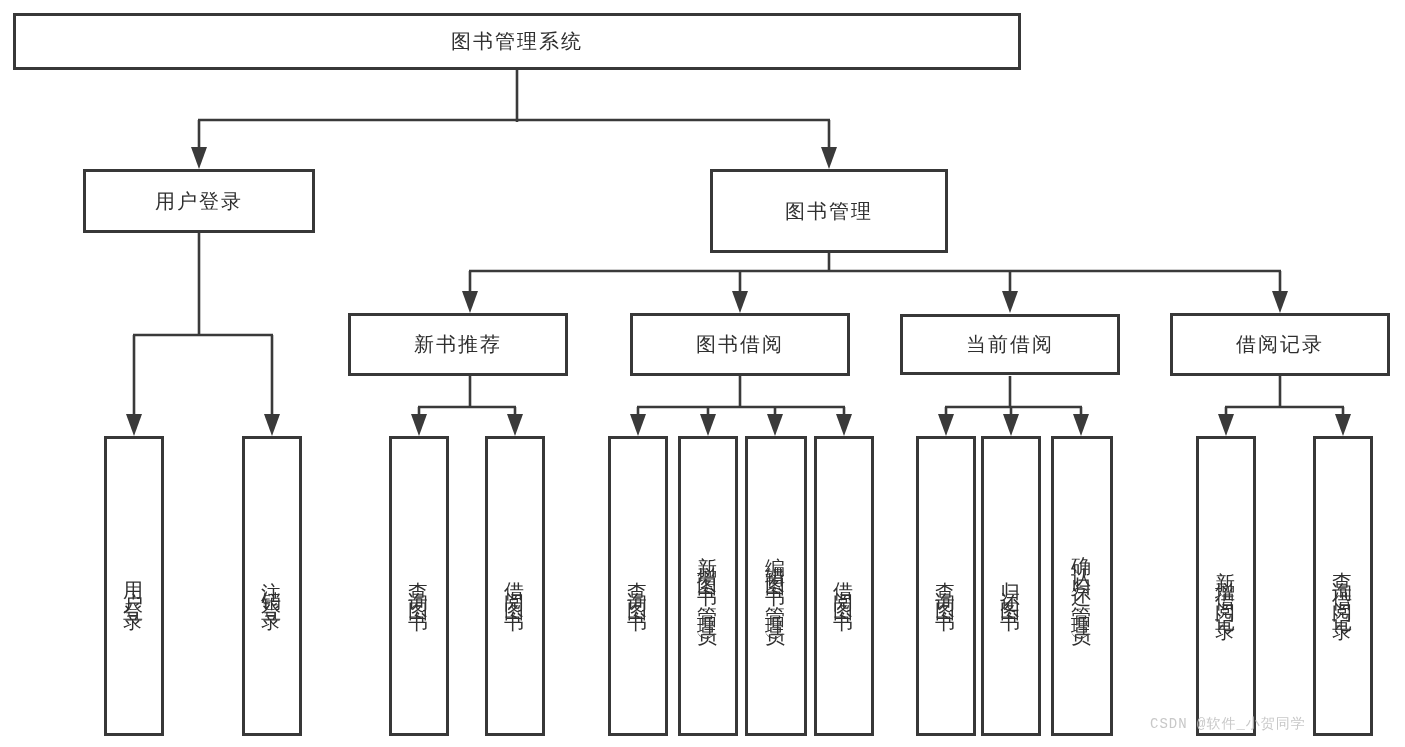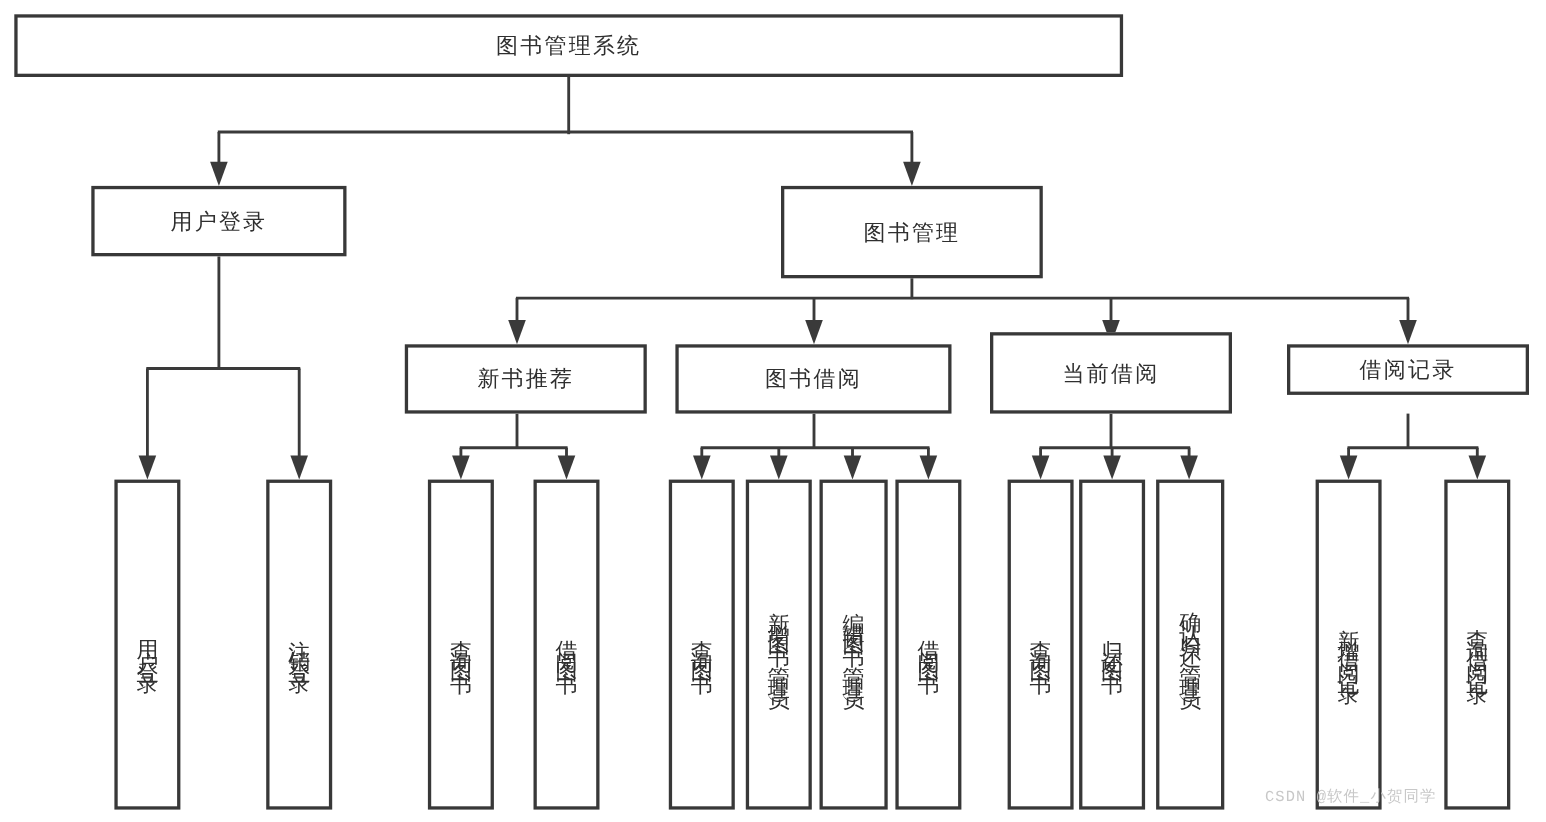--- a/index.html
+++ b/index.html
@@ -107,24 +107,24 @@
       <polygon points="1218,414 1234,414 1226,436" fill="#3a3a3a"></polygon>
       <line x1="1343" y1="407" x2="1343" y2="420" stroke="#3a3a3a" stroke-width="2.6"></line>
       <polygon points="1335,414 1351,414 1343,436" fill="#3a3a3a"></polygon>
     </svg>
 
   <div class="box h" style="left:13px;top:13px;width:1008px;height:57px">图书管理系统</div>
 
   <div class="box h" style="left:83px;top:169px;width:232px;height:64px">用户登录</div>
   <div class="box h" style="left:710px;top:169px;width:238px;height:84px">图书管理</div>
 
-  <div class="box h" style="left:368px;top:313px;width:220px;height:63px">新书推荐</div>
-  <div class="box h" style="left:614px;top:313px;width:251px;height:63px">图书借阅</div>
-  <div class="box h" style="left:900px;top:302px;width:220px;height:74px">当前借阅</div>
-  <div class="box h" style="left:1170px;top:313px;width:220px;height:46px">借阅记录</div>
+  <div class="box h" style="left:348px;top:313px;width:220px;height:63px">新书推荐</div>
+  <div class="box h" style="left:630px;top:313px;width:220px;height:63px">图书借阅</div>
+  <div class="box h" style="left:900px;top:314px;width:220px;height:61px">当前借阅</div>
+  <div class="box h" style="left:1170px;top:313px;width:220px;height:63px">借阅记录</div>
 
   <div class="box v" style="left:104px;top:436px;width:60px;height:300px">用户登录</div>
   <div class="box v" style="left:242px;top:436px;width:60px;height:300px">注销登录</div>
 
   <div class="box v" style="left:389px;top:436px;width:60px;height:300px">查询图书</div>
   <div class="box v" style="left:485px;top:436px;width:60px;height:300px">借阅图书</div>
 
   <div class="box v" style="left:608px;top:436px;width:60px;height:300px">查询图书</div>
   <div class="box v" style="left:678px;top:436px;width:60px;height:300px">新增图书（管理员）</div>
   <div class="box v" style="left:745px;top:436px;width:62px;height:300px">编辑图书（管理员）</div>

